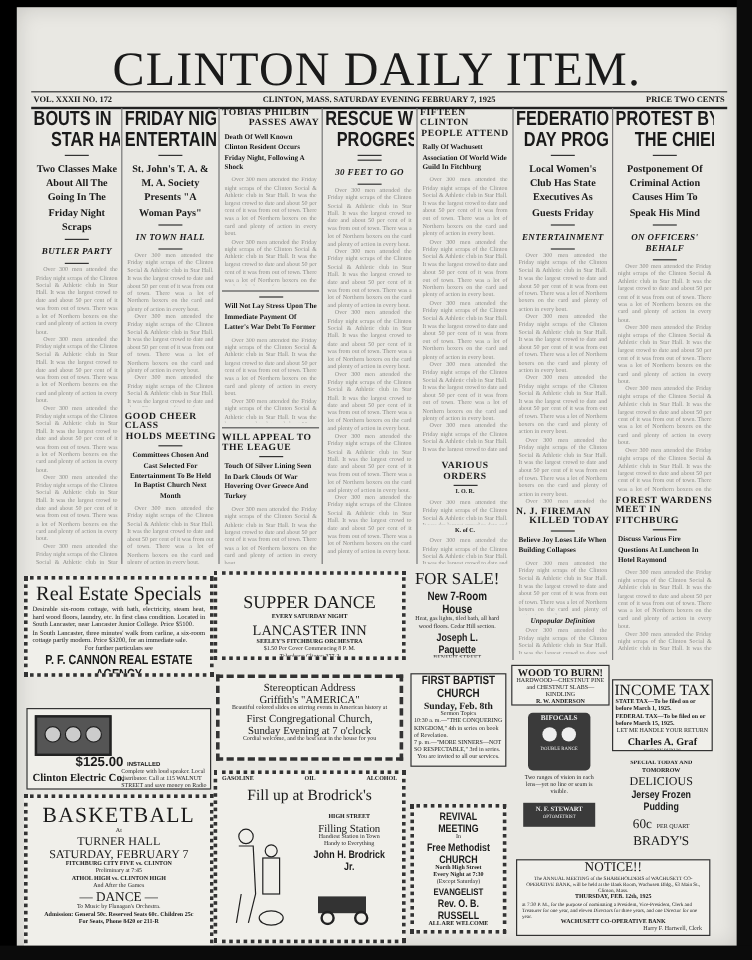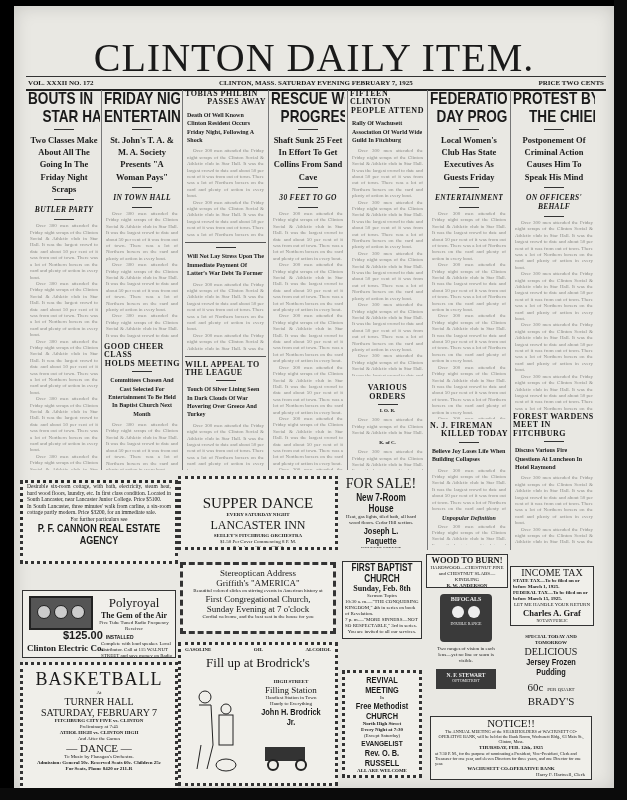--- a/index.html
+++ b/index.html
@@ -122,21 +122,20 @@
       </div>
 
   </div>
 
   <div class="col" style="left:257px;width:74px;height:380px">
     <div class="hed hed-big">
         <div>RESCUE WORK</div>
         <div style="padding-left:12px">PROGRESSING</div>
       </div>
     <div class="dash"></div>
-    <div class="deck">Shaft Sunk 25 Feet In Effort To Get Collins From Sand Cave</div>
     <div class="dash"></div>
     <div class="sub">30 FEET TO GO</div>
     <div class="dash"></div>
     <div class="body">
         <p>Over 300 men attended the Friday night scraps of the Clinton Social &amp; Athletic club in Star Hall. It was the largest crowd to date and about 50 per cent of it was from out of town. There was a lot of Northern boxers on the card and plenty of action in every bout.</p>
         <p>Over 300 men attended the Friday night scraps of the Clinton Social &amp; Athletic club in Star Hall. It was the largest crowd to date and about 50 per cent of it was from out of town. There was a lot of Northern boxers on the card and plenty of action in every bout.</p>
         <p>Over 300 men attended the Friday night scraps of the Clinton Social &amp; Athletic club in Star Hall. It was the largest crowd to date and about 50 per cent of it was from out of town. There was a lot of Northern boxers on the card and plenty of action in every bout.</p>
         <p>Over 300 men attended the Friday night scraps of the Clinton Social &amp; Athletic club in Star Hall. It was the largest crowd to date and about 50 per cent of it was from out of town. There was a lot of Northern boxers on the card and plenty of action in every bout.</p>
         <p>Over 300 men attended the Friday night scraps of the Clinton Social &amp; Athletic club in Star Hall. It was the largest crowd to date and about 50 per cent of it was from out of town. There was a lot of Northern boxers on the card and plenty of action in every bout.</p>
         <p>Over 300 men attended the Friday night scraps of the Clinton Social &amp; Athletic club in Star Hall. It was the largest crowd to date and about 50 per cent of it was from out of town. There was a lot of Northern boxers on the card and plenty of action in every bout.</p>
@@ -222,37 +221,33 @@
       </div>
     <div class="dash"></div>
     <div class="deck" style="font-size:6px;text-align:left;line-height:1.4">Discuss Various Fire Questions At Luncheon In Hotel Raymond</div>
     <div class="body">
         <p>Over 300 men attended the Friday night scraps of the Clinton Social &amp; Athletic club in Star Hall. It was the largest crowd to date and about 50 per cent of it was from out of town. There was a lot of Northern boxers on the card and plenty of action in every bout.</p>
         <p>Over 300 men attended the Friday night scraps of the Clinton Social &amp; Athletic club in Star Hall. It was the largest crowd to date and about 50 per cent of it was from out of town. There was a lot of Northern boxers on the card and plenty of action in every bout.</p>
       </div>
   </div>
 
   <div class="ad dotted" style="left:6px;top:474px;width:152px;height:78px">
+    <span class="t" style="font-size:17px;margin-top:2px">Real Estate Specials</span>
     <span class="t small" style="text-align:justify;padding:0 4px">Desirable six-room cottage, with bath, electricity, steam heat, hard wood floors, laundry, etc. In first class condition. Located in South Lancaster, near Lancaster Junior College. Price $5100.</span>
     <span class="t small" style="text-align:justify;padding:0 4px">In South Lancaster, three minutes' walk from carline, a six-room cottage partly modern. Price $3200, for an immediate sale.</span>
     <span class="t small">For further particulars see</span>
     <span class="t cond" style="font-size:11px">P. F. CANNON REAL ESTATE AGENCY</span>
 
   </div>
 
   <div class="ad" style="left:8px;top:584px;width:152px;height:66px;border:1.5px solid #333">
     <div style="position:absolute;left:6px;top:5px;width:60px;height:30px;background:#555;border:2px solid #222">
       <div style="position:absolute;left:6px;top:7px;width:12px;height:12px;border-radius:50%;background:#ccc;border:1px solid #222"></div>
       <div style="position:absolute;left:23px;top:7px;width:12px;height:12px;border-radius:50%;background:#ccc;border:1px solid #222"></div>
       <div style="position:absolute;left:40px;top:7px;width:12px;height:12px;border-radius:50%;background:#ccc;border:1px solid #222"></div>
-    </div>
-    <div style="position:absolute;left:72px;top:4px;width:78px">
-      <span class="t" style="font-size:13px">Polyroyal</span>
-      <span class="t" style="font-size:8px;font-weight:bold">The Gem of the Air</span>
-      <span class="t tiny">Five Tube Tuned Radio Frequency Receiver</span>
     </div>
     <div style="position:absolute;left:40px;top:38px;font-family:'Liberation Sans',sans-serif;font-weight:bold;font-size:11px"><span>$125.00</span> <span class="tiny">INSTALLED</span></div>
     <div style="position:absolute;left:4px;top:52px;font-size:9px;font-weight:bold">Clinton Electric Co.</div>
     <div class="tiny" style="position:absolute;left:78px;top:50px;width:72px;text-align:left">Complete with loud speaker. Local distributor. Call at 115 WALNUT STREET and save money on Radio supplies</div>
   </div>
 
   <div class="ad dotted" style="left:6px;top:656px;width:152px;height:124px">
     <span class="t" style="font-size:18px;margin-top:4px;letter-spacing:1px">BASKETBALL</span>
     <span class="t tiny">At</span>
     <span class="t" style="font-size:10px">TURNER HALL</span>
@@ -366,21 +361,21 @@
       <span class="t tiny" style="font-size:4px;margin-top:3px">DOUBLE RANGE</span>
     </div>
     <span class="t tiny" style="padding:4px 8px 0">Two ranges of vision in each lens—yet no line or seam is visible.</span>
     <div style="margin:5px auto 0;width:60px;height:20px;background:#3a3a3a;color:#eee">
       <span class="t tiny" style="font-weight:bold;font-size:5.5px;padding-top:3px">N. F. STEWART</span>
       <span class="t tiny" style="font-size:4px">OPTOMETRIST</span>
     </div>
   </div>
 
   <div class="ad" style="left:496px;top:560px;width:82px;height:58px;border:1.5px solid #333">
-    <span class="t" style="font-size:10px">INCOME TAX</span>
+    <span class="t" style="font-size:13px">INCOME TAX</span>
     <span class="t tiny" style="text-align:left;padding:0 2px;font-weight:bold">STATE TAX—To be filed on or before March 1, 1925.</span>
     <span class="t tiny" style="text-align:left;padding:0 2px;font-weight:bold">FEDERAL TAX—To be filed on or before March 15, 1925.</span>
     <span class="t tiny">LET ME HANDLE YOUR RETURN</span>
     <span class="t" style="font-size:8.5px;font-weight:bold">Charles A. Graf</span>
     <span class="t tiny" style="font-size:4px">NOTARY PUBLIC</span>
     <div class="tiny" style="display:flex;justify-content:space-between;padding:0 2px;font-size:4px">
         <span>Office, 365 Mechanic St.</span>
         <span>Res. 57 Green St.</span>
       </div>
   </div>

